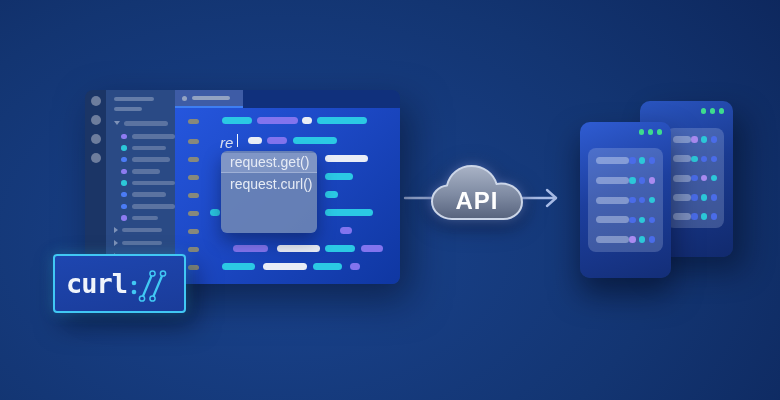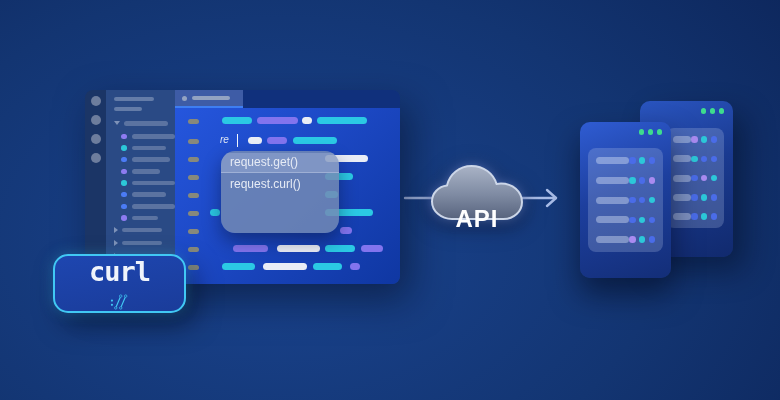--- a/index.html
+++ b/index.html
@@ -29,35 +29,35 @@
   .tabstrip{height:18px;background:#10307c;flex:none;}
   .tab{width:68px;height:100%;background:#3e5ca6;border-bottom:2px solid #3e7ef2;box-sizing:border-box;
     display:flex;align-items:center;padding-left:7px;gap:5px;}
   .tab-dot{width:5px;height:5px;border-radius:50%;background:#93a3c2;flex:none;}
   .tab-bar{width:38px;height:4px;border-radius:2px;background:#93a3c2;}
   .code{flex:1;position:relative;background:linear-gradient(135deg,#2556dd 0%,#1c48c4 45%,#0f37a2 100%);}
   .code-row{position:absolute;left:0;right:0;height:8px;}
   .gutter-dash{position:absolute;left:13px;top:1.5px;width:11px;height:5px;border-radius:2.5px;background:#87897c;}
   .seg{position:absolute;top:0;height:7px;border-radius:3.5px;}
   .seg.cyan{background:#2bc9e4}.seg.purple{background:#8274ee}.seg.white{background:#e9edf6}
-  .typed{position:absolute;left:45px;top:-3px;font-size:10px;color:#dce3f2;font-style:italic;}
+  .typed{position:absolute;left:45px;top:-3px;font-size:15px;color:#dce3f2;font-style:italic;}
   .cursor{position:absolute;left:62px;top:-3.5px;width:1.4px;height:13px;background:#f2f6ff;}
-  .dropdown{position:absolute;left:46px;top:43px;width:118px;height:82px;border-radius:14px;
+  .dropdown{position:absolute;left:46px;top:43px;width:96px;height:82px;border-radius:6px;
     background:rgba(116,138,180,.84);box-shadow:0 8px 18px rgba(4,10,30,.38);z-index:5;overflow:hidden;
-    font-size:12px;color:#e6ebf5;padding-top:2px;box-sizing:border-box;}
+    font-size:14px;color:#e6ebf5;padding-top:2px;box-sizing:border-box;}
   .ac-item{height:16px;line-height:16px;padding-left:9px;white-space:nowrap;}
   .ac-item.selected{height:19px;line-height:19px;background:rgba(235,242,255,.2);
     border-bottom:1px solid rgba(240,246,255,.28);margin-bottom:3px;}
 
   
   .arrow{position:absolute;left:398px;top:184px;z-index:1;}
   .cloud{position:absolute;left:427px;top:160px;width:100px;height:66px;z-index:3;}
   .cloud svg{filter:drop-shadow(0 0 6px rgba(130,160,235,.5)) drop-shadow(0 5px 10px rgba(2,8,28,.55));}
   .api-label{position:absolute;left:0;right:0;top:27px;text-align:center;
-    font-size:24px;font-weight:bold;color:#ffffff;letter-spacing:1px;margin-top:18px;}
+    font-size:24px;font-weight:bold;color:#ffffff;letter-spacing:1px;}
 
   
   .server{position:absolute;border-radius:10px;}
   .server.back{left:640px;top:101px;width:93px;height:156px;z-index:2;
     background:linear-gradient(160deg,#2a55c0 0%,#1a3a90 45%,#112a6e 100%);
     box-shadow:12px 14px 30px rgba(2,8,26,.45);}
   .server.front{left:580px;top:122px;width:91px;height:156px;z-index:3;
     background:linear-gradient(160deg,#2f5cd2 0%,#1d3f9e 45%,#132e78 100%);
     box-shadow:0 16px 30px rgba(2,8,26,.55);}
   .st-dots{position:absolute;top:7px;right:9px;display:flex;gap:3.5px;}
@@ -68,24 +68,24 @@
   .server.back .panel{left:26px;right:9px;top:27px;height:100px;padding:8px 7px;}
   .srv-row{display:flex;align-items:center;}
   .srv-bar{height:7px;border-radius:3.5px;background:rgba(226,236,252,.4);width:33px;flex:none;}
   .server.back .srv-bar{width:18px;}
   .srv-dots{margin-left:auto;display:flex;gap:3.2px;}
   .srv-dot{width:6.5px;height:6.5px;border-radius:50%;flex:none;}
   .srv-dot.blue{background:#4a6ce8}.srv-dot.cyan{background:#2cc8d9}.srv-dot.purple{background:#a98bf0}
 
   
   .badge{position:absolute;left:53px;top:254px;width:133px;height:59px;box-sizing:border-box;
-    border:2px solid #41c8f4;border-radius:15px;
+    border:2px solid #41c8f4;border-radius:4px;
     background:linear-gradient(170deg,#1e46b0 0%,#1a3c9a 100%);
     box-shadow:0 0 14px rgba(64,198,242,.3), 8px 12px 26px rgba(2,8,26,.5);
-    z-index:4;display:flex;align-items:center;justify-content:center;gap:2px;flex-direction:column;}
+    z-index:4;display:flex;align-items:center;justify-content:center;gap:2px;}
   .curl-text{font-family:"DejaVu Sans Mono",monospace;font-weight:bold;font-size:27px;
     color:#f0f4fb;letter-spacing:-1px;}
   .proto-svg{margin-top:4px;}
 </style>
 </head>
 <body>
 
 <div class="stage">
 
   <svg class="arrow" width="172" height="28" viewBox="0 0 172 28">

